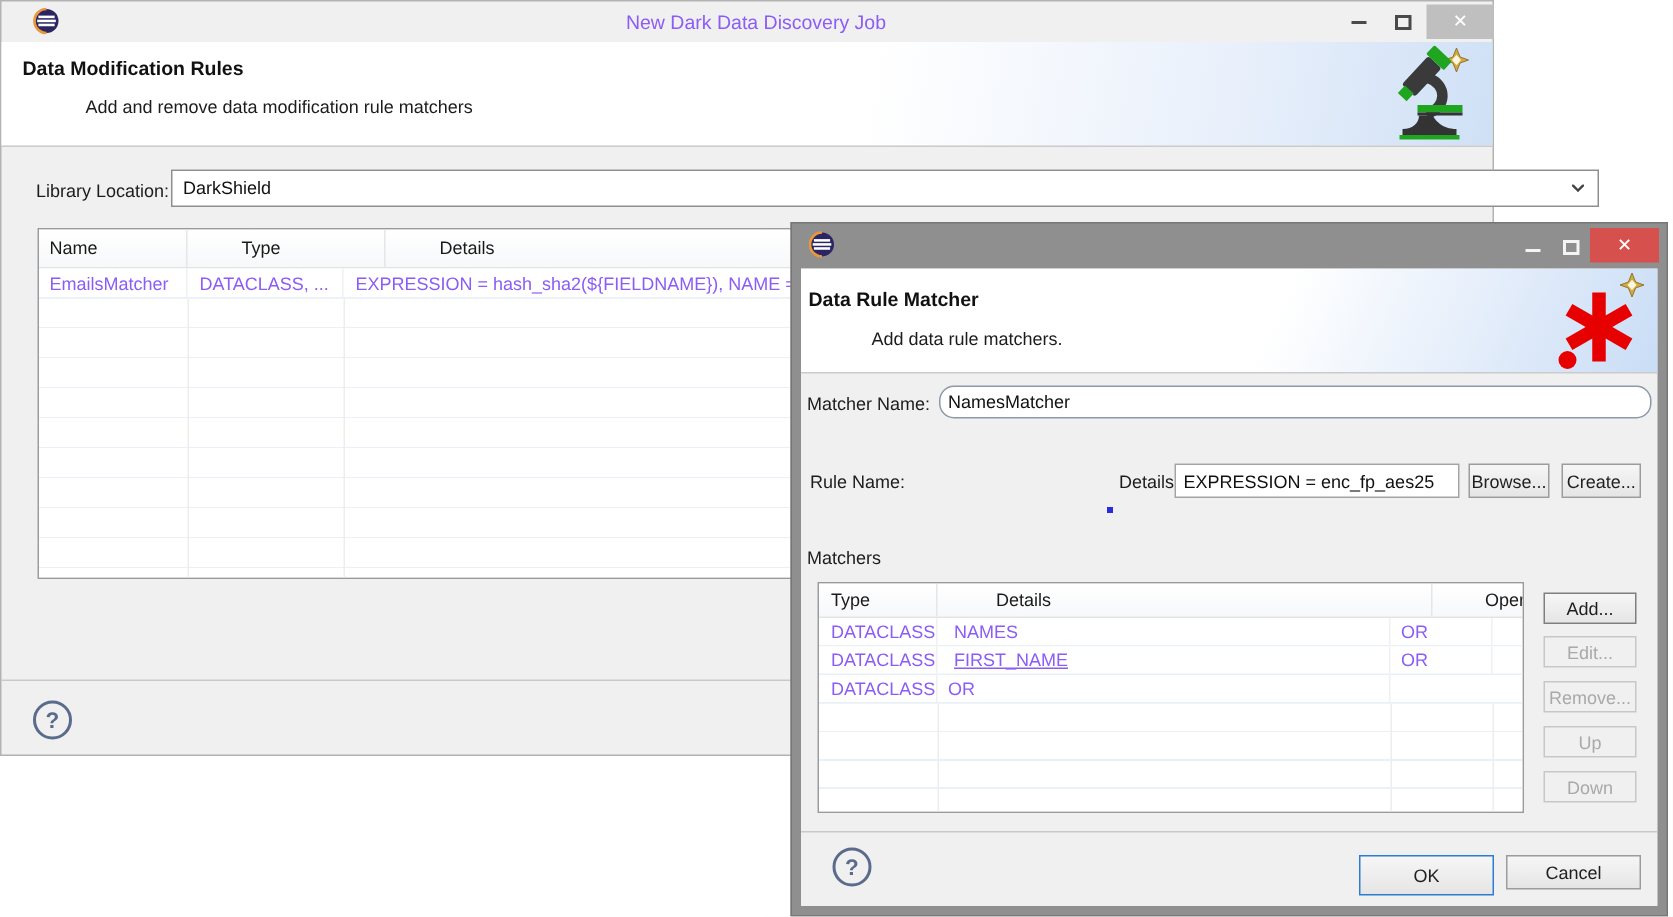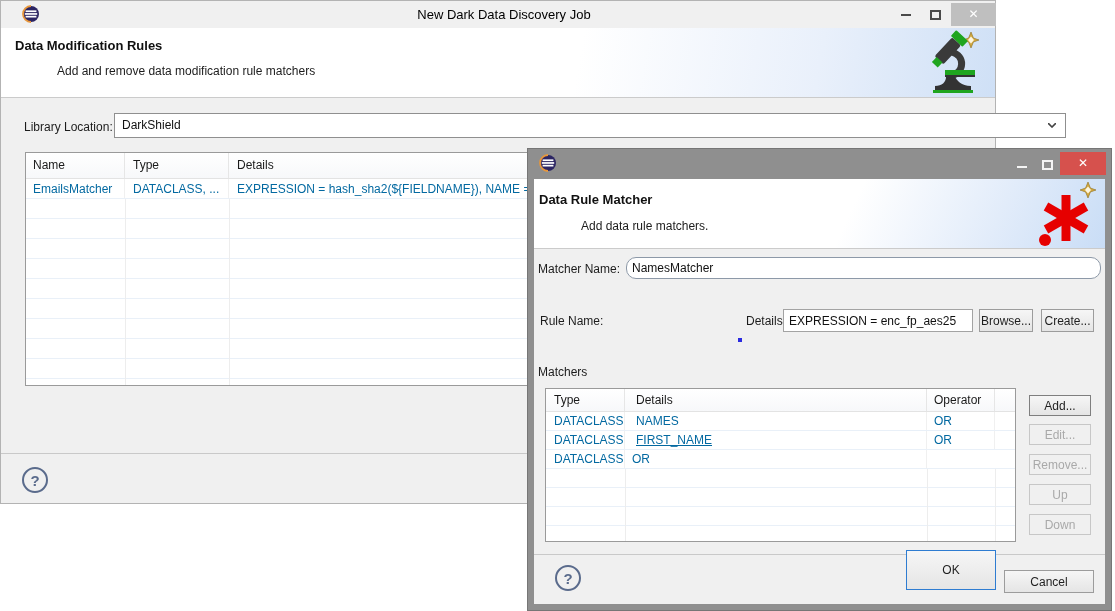--- a/index.html
+++ b/index.html
@@ -5,46 +5,46 @@
   * { margin:0; padding:0; box-sizing:border-box; }
   html,body { width:1115px; height:611px; background:#ffffff; overflow:hidden;
               font-family:"Liberation Sans", sans-serif; }
   .stage { position:relative; width:1115px; height:611px; background:#ffffff; }
   .win { position:absolute; }
 
   
   .win-job { left:0; top:0; width:996px; height:504px; background:#f0f0f0;
              border:1px solid #b3b3b3; }
   .win-job .titlebar-title { position:absolute; left:12px; right:0; top:0; height:27px;
-             line-height:27px; text-align:center; font-size:13px; color:#000000; }
+             line-height:27px; text-align:center; font-size:13px; color:#8b5cf6; }
   .appicon { position:absolute; width:18px; height:18px; }
   .ctl-min { position:absolute; width:10px; height:2px; background:#4a4a4a; }
   .ctl-max { position:absolute; width:11px; height:10px; border:2px solid #4a4a4a; background:transparent; }
   .ctl-close { position:absolute; width:45px; height:23px; text-align:center; line-height:23px;
                color:#ffffff; font-size:12px; }
   .close-inactive { background:#bfbfbf; }
   .close-active { background:#d6514d; }
 
   .banner { position:absolute; left:0; right:0; height:70px;
             border-bottom:1px solid #cbcbcb; }
   .banner-job { top:27px; background:linear-gradient(100deg,#ffffff 58%,#e9f0fb 82%,#cfe0f6 100%); }
   .banner-title { position:absolute; font-size:13px; font-weight:bold; color:#111; white-space:nowrap; }
   .banner-sub { position:absolute; font-size:12px; color:#1c1c1c; white-space:nowrap;margin-left:32px; }
 
   .field-label { position:absolute; font-size:12px; color:#1c1c1c; white-space:nowrap; }
   .combo { position:absolute; background:#ffffff; border:1px solid #8f8f8f; }
   .combo-value { position:absolute; left:7px; top:0; line-height:23px; font-size:12px; color:#111; }
   .combo-arrow { position:absolute; right:9px; top:9px; width:8px; height:5px; }
 
   .tbl { position:absolute; background:#ffffff; border:1px solid #9a9a9a; overflow:hidden; }
-  .thead { display:grid; background:linear-gradient(#ffffff,#f7f8fa); border-bottom:1px solid #e3e3e3; }
+  .thead { display:grid; background:linear-gradient(#ffffff,#f7f8fa); border-bottom:1px solid #e3e3e3;gap:28px; }
   .th { font-size:12px; color:#1a1a1a; border-right:1px solid #e6e6e6; overflow:hidden; white-space:nowrap; }
   .th:last-child { border-right:none; }
   .trow { display:grid; border-bottom:1px solid #e9f0f8; background:#fff; }
-  .td { font-size:12px; color:#0369a1; border-right:1px solid #f0f0f0; overflow:hidden; white-space:nowrap; }
+  .td { font-size:12px; color:#8b5cf6; border-right:1px solid #f0f0f0; overflow:hidden; white-space:nowrap; }
   .td:last-child { border-right:none; }
   .tfill { position:absolute; left:0; right:0; bottom:0;
            background:repeating-linear-gradient(to bottom,#ffffff 0 18px,#e9f0f8 18px 19px); }
   .tfill20 { background:repeating-linear-gradient(to bottom,#ffffff 0 19px,#e9f0f8 19px 20px); }
   .vline { position:absolute; width:1px; background:#ededed; }
 
   .hr { position:absolute; left:0; right:0; height:1px; background:#c9c9c9; }
   .help-circle { position:absolute; width:26px; height:26px; border:2px solid #5a6b8c; border-radius:50%;
                  color:#5a6b8c; font-size:15px; font-weight:bold; text-align:center; line-height:23px;
                  background:transparent; cursor:pointer; }
@@ -204,17 +204,17 @@
       </div>
 
       <button class="btn" style="left:495px; top:216px; width:62px; height:21px; border-color:#7f7f7f;">Add...</button>
       <button class="btn disabled" style="left:495px; top:245px; width:62px; height:21px;">Edit...</button>
       <button class="btn disabled" style="left:495px; top:275px; width:62px; height:21px;">Remove...</button>
       <button class="btn disabled" style="left:495px; top:305px; width:62px; height:21px;">Up</button>
       <button class="btn disabled" style="left:495px; top:335px; width:62px; height:21px;">Down</button>
 
       <div class="hr" style="top:375px;"></div>
       <button class="help-circle" style="left:21px; top:386px;">?</button>
-      <button class="btn default" style="left:372px; top:371px; width:90px; height:40px;">OK</button>
+      <button class="btn default" style="left:372px; top:391px; width:90px; height:27px;">OK</button>
       <button class="btn" style="left:470px; top:391px; width:90px; height:23px;">Cancel</button>
     </div>
   </div>
 </div>
 
 </body></html>

